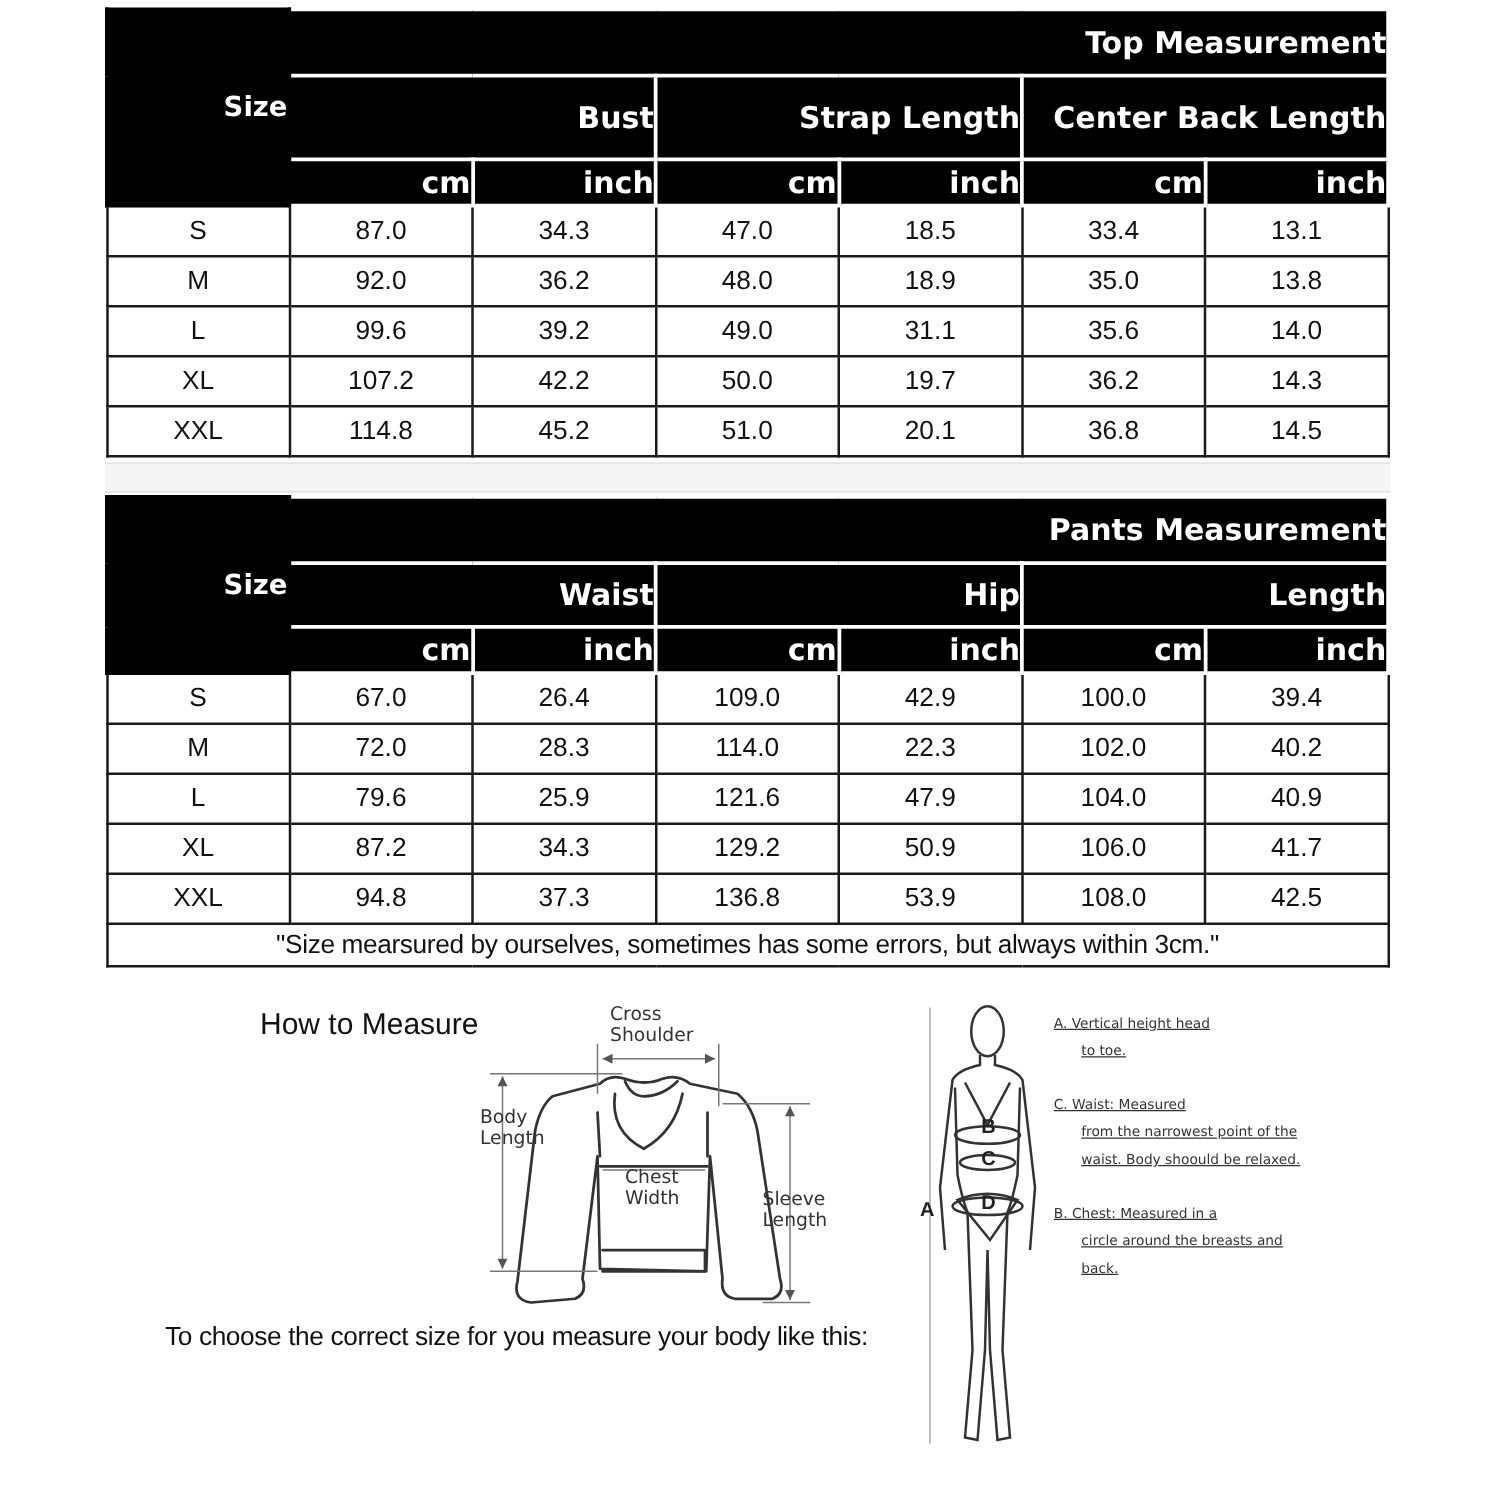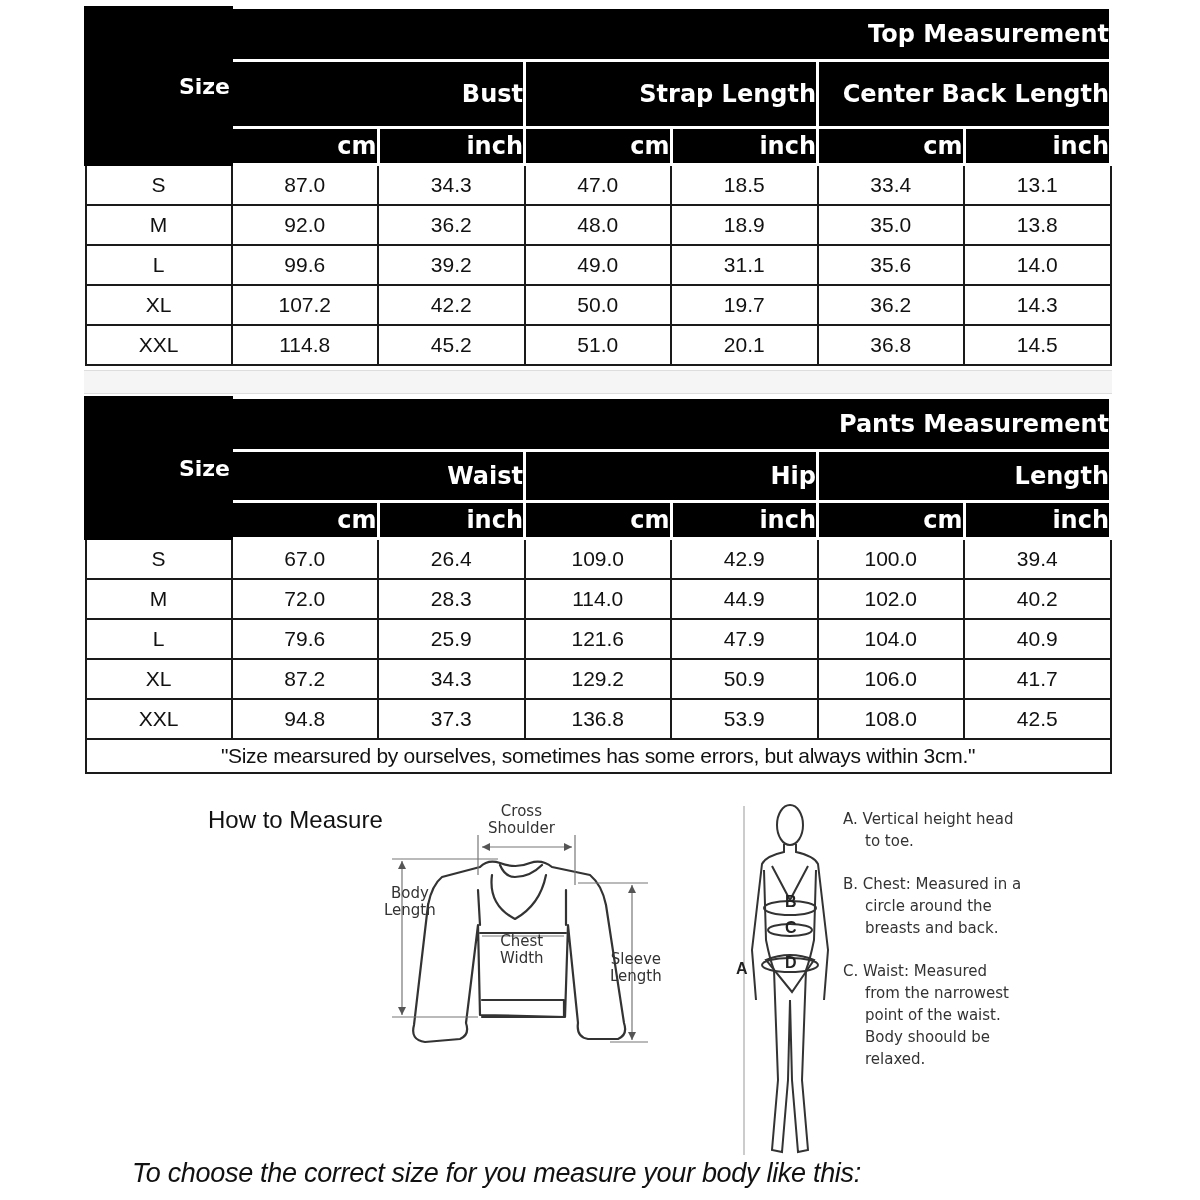--- a/index.html
+++ b/index.html
@@ -10,26 +10,26 @@
     .tbl .hd.size { border-color: #000; font-size: 22px; }
     .tbl .title { font-size: 24px; height: 50px; }
     .tbl .group { font-size: 24px; height: 64px; }
     .tbl .unit { font-size: 24px; height: 34px; margin-top: 31px; }
     .tbl td.cell { font-size: 21px; height: 38px; background: #fff; }
     .tbl td.note { font-size: 21px; height: 32px; letter-spacing: -0.3px; }
     #top-table { top: 6px; }
     #pants-table { top: 396px; }
     .sep { position: absolute; left: 84px; width: 1028px; top: 370px; height: 22px; background: #f5f5f5; border-top: 1px solid #ddd; border-bottom: 1px solid #ddd; }
     .how-title { position: absolute; left: 208px; top: 806px; font-size: 24px; }
-    .instruction { position: absolute; left: 132px; top: 1158px; font-size: 27px; letter-spacing: -0.3px; font-style: italic; }
+    .instruction { position: absolute; left: 132px; top: 1058px; font-size: 21px; letter-spacing: -0.3px; }
     .garment { position: absolute; left: 370px; top: 795px; width: 320px; height: 260px; }
-    .garment-label { position: absolute; font-size: 15px; color: #333; line-height: 17px; text-align: center; font-family: "DejaVu Sans", sans-serif; }
+    .garment-label { position: absolute; font-size: 15px; color: #333; line-height: 17px; font-family: "DejaVu Sans", sans-serif; }
     .body-fig { position: absolute; left: 730px; top: 800px; width: 110px; height: 390px; }
     .body-letter { position: absolute; font-size: 16px; font-weight: bold; color: #222; }
-    .notes { position: absolute; left: 843px; top: 808px; width: 200px; font-size: 15px; color: #333; line-height: 22px; font-family: "DejaVu Sans", sans-serif; }
+    .notes { position: absolute; left: 843px; top: 808px; width: 200px; font-size: 11px; color: #333; line-height: 22px; font-family: "DejaVu Sans", sans-serif; text-decoration: underline; }
     .notes p { margin: 0 0 21px 0; }
     .notes .indent { display: block; padding-left: 22px; }
   </style>
 </head>
 <body>
 
 <table class="tbl" id="top-table">
   <colgroup>
       <col style="width:146px">
       <col>
@@ -146,21 +146,21 @@
         <td class="cell">109.0</td>
         <td class="cell">42.9</td>
         <td class="cell">100.0</td>
         <td class="cell">39.4</td>
       </tr>
       <tr>
         <td class="cell">M</td>
         <td class="cell">72.0</td>
         <td class="cell">28.3</td>
         <td class="cell">114.0</td>
-        <td class="cell">44.9</td>
+        <td class="cell">22.3</td>
         <td class="cell">102.0</td>
         <td class="cell">40.2</td>
       </tr>
       <tr>
         <td class="cell">L</td>
         <td class="cell">79.6</td>
         <td class="cell">25.9</td>
         <td class="cell">121.6</td>
         <td class="cell">47.9</td>
         <td class="cell">104.0</td>
@@ -252,15 +252,15 @@
     <line x1="14" y1="6" x2="14" y2="355" stroke="#999" stroke-width="1"></line>
   </svg>
   <div class="body-letter" style="left:6px;top:160px">A</div>
   <div class="body-letter" style="left:55px;top:93px">B</div>
   <div class="body-letter" style="left:55px;top:119px">C</div>
   <div class="body-letter" style="left:55px;top:154px">D</div>
 </div>
 
 <div class="notes">
   <p><span>A. Vertical height head</span><span class="indent">to toe.</span></p>
+  <p><span>C. Waist: Measured</span><span class="indent">from the narrowest point of the waist. Body shoould be relaxed.</span></p>
   <p><span>B. Chest: Measured in a</span><span class="indent">circle around the breasts and back.</span></p>
-  <p><span>C. Waist: Measured</span><span class="indent">from the narrowest point of the waist. Body shoould be relaxed.</span></p>
 </div>
 
 </body></html>

